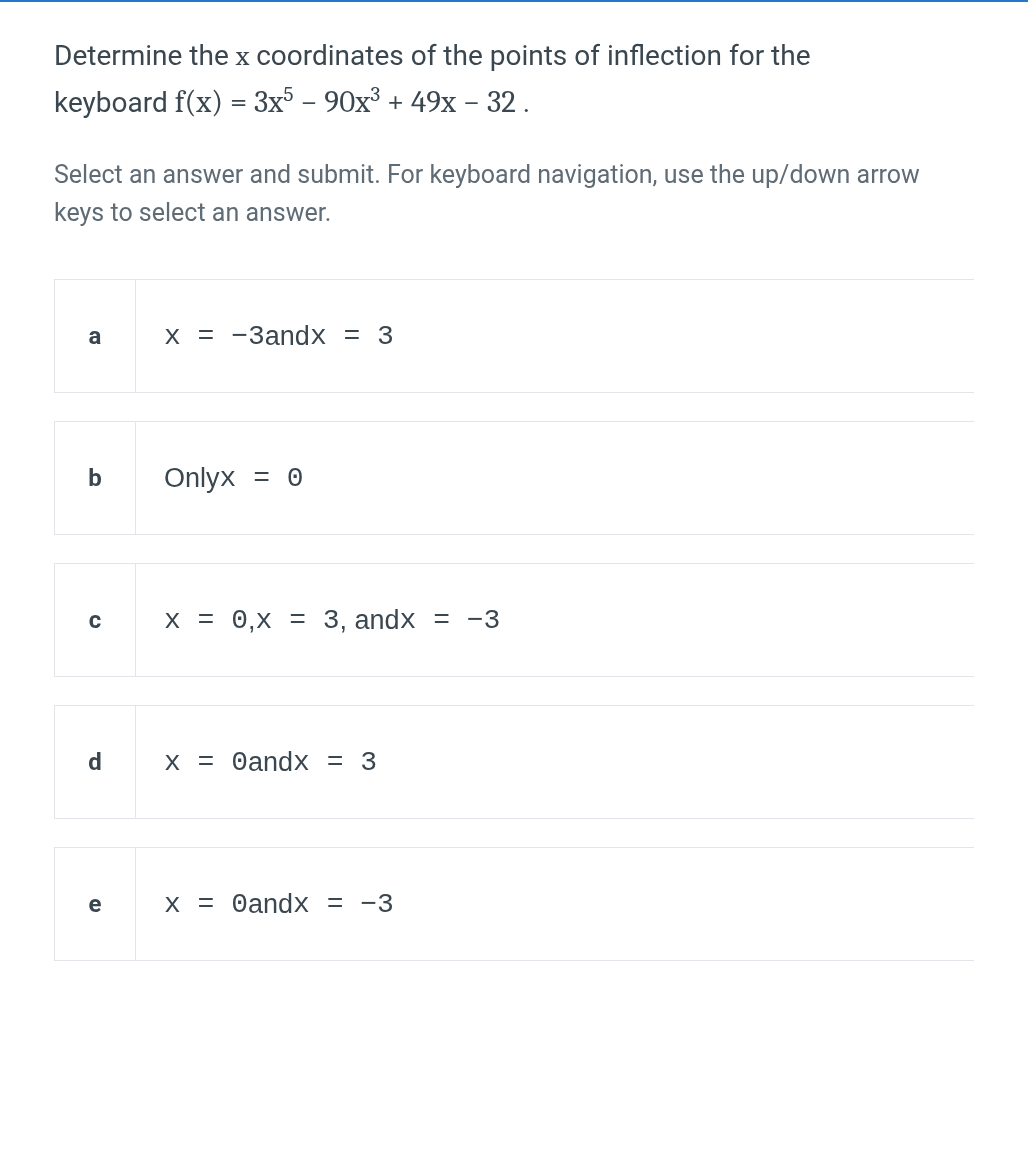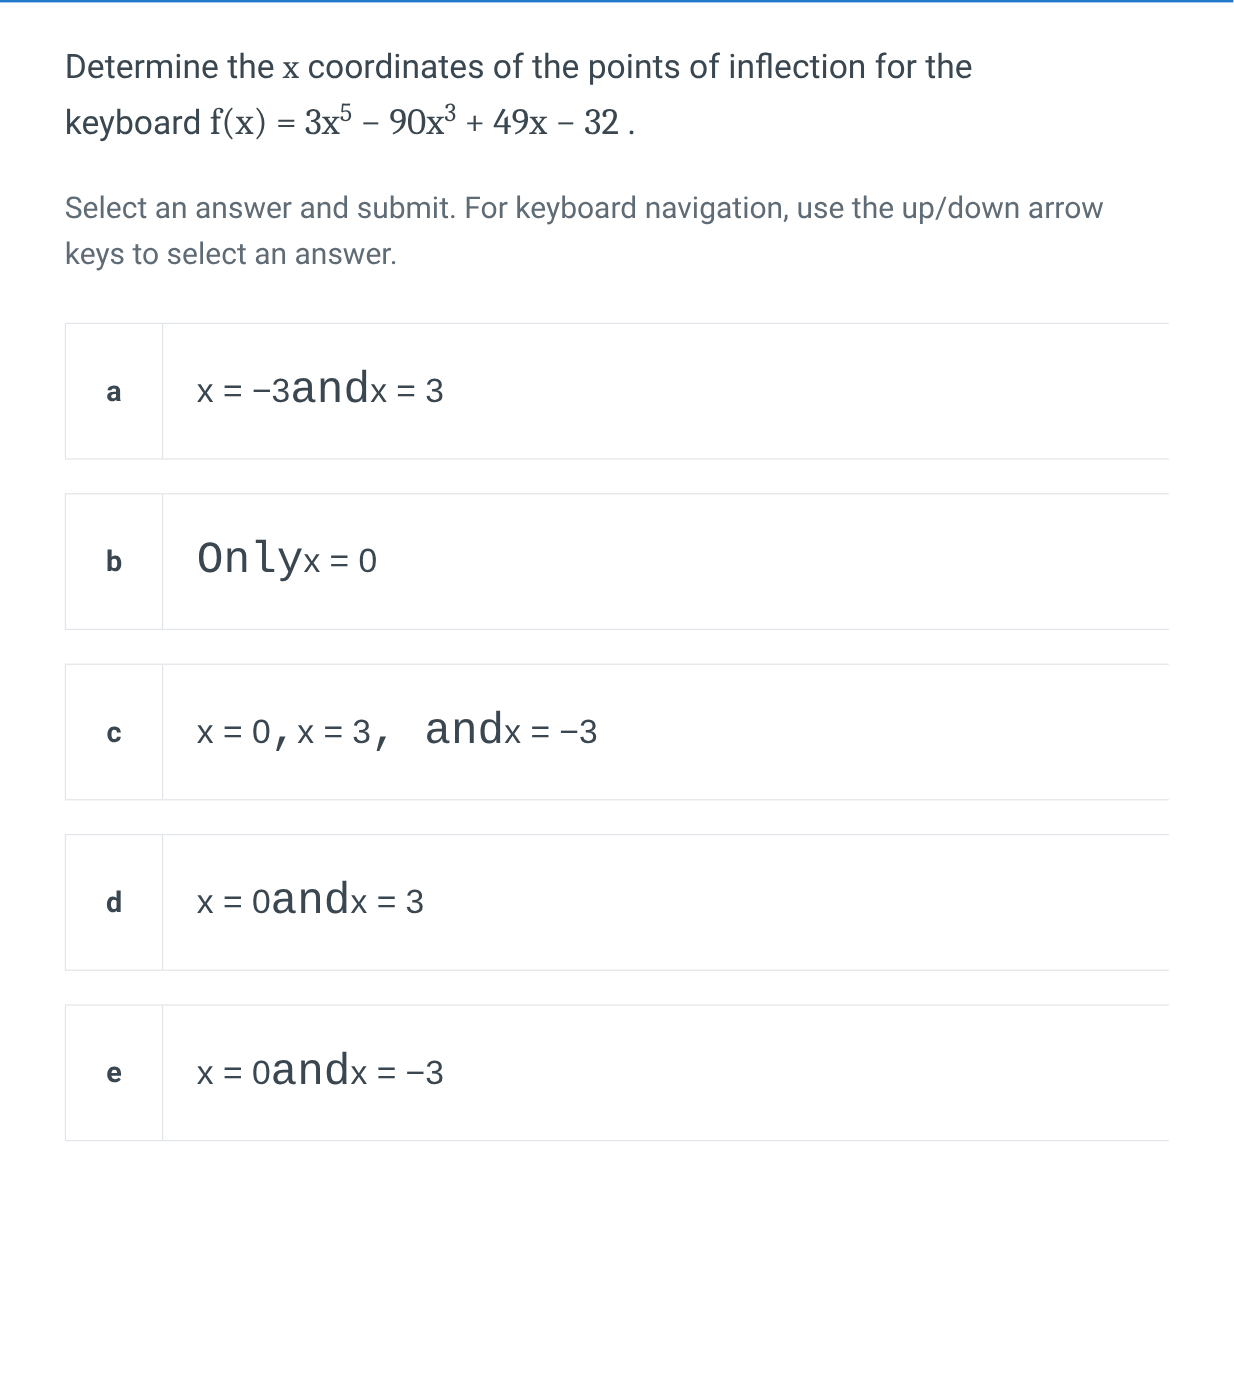--- a/index.html
+++ b/index.html
@@ -33,21 +33,21 @@
     .question-text .math {
       font-family: 'Cambria', 'Times New Roman', serif;
     }
     .math .fn {
       font-style: normal;
     }
     .instructions {
       font-size: 25px;
       line-height: 1.5;
       color: #5f6b75;
-      margin-bottom: 38px;
+      margin-bottom: 48px;
       font-weight: 400;
     }
     .options {
       display: flex;
       flex-direction: column;
       gap: 28px;
     }
     .option-row {
       display: flex;
       align-items: stretch;
@@ -70,25 +70,25 @@
       flex: 1;
       border-top: 1px solid #e1e4e8;
       border-bottom: 1px solid #e1e4e8;
       display: flex;
       align-items: center;
       padding-left: 28px;
       font-size: 28px;
       color: #3a4750;
     }
     .option-content .math {
-      font-family: Liberation Sans, sans-serif;
+      font-family: Liberation Mono, monospace;
     }
     .option-content .textword {
-      font-family: Liberation Mono, monospace;
-      font-size: 37px;
+      font-family: Liberation Sans, sans-serif;
+      font-size: 27px;
     }
     sup {
       font-size: 0.7em;
       vertical-align: super;
       line-height: 0;
     }
     .big-math {
       font-size: 31px;
     }
   </style>

